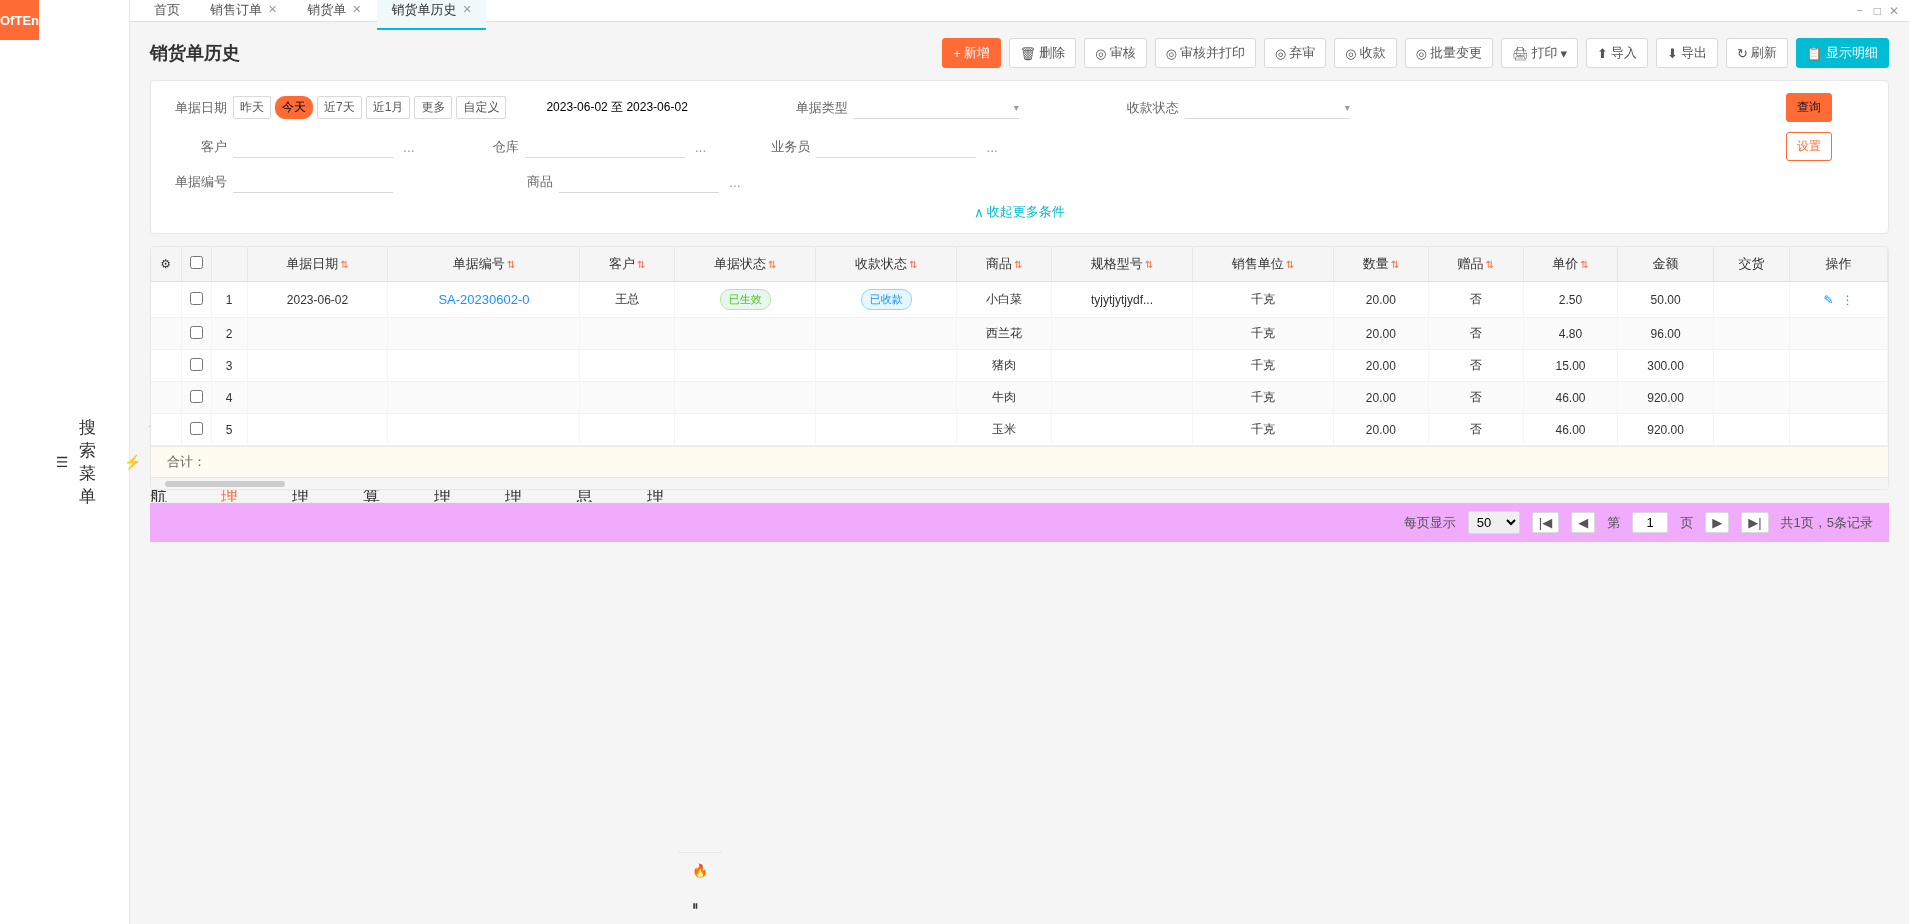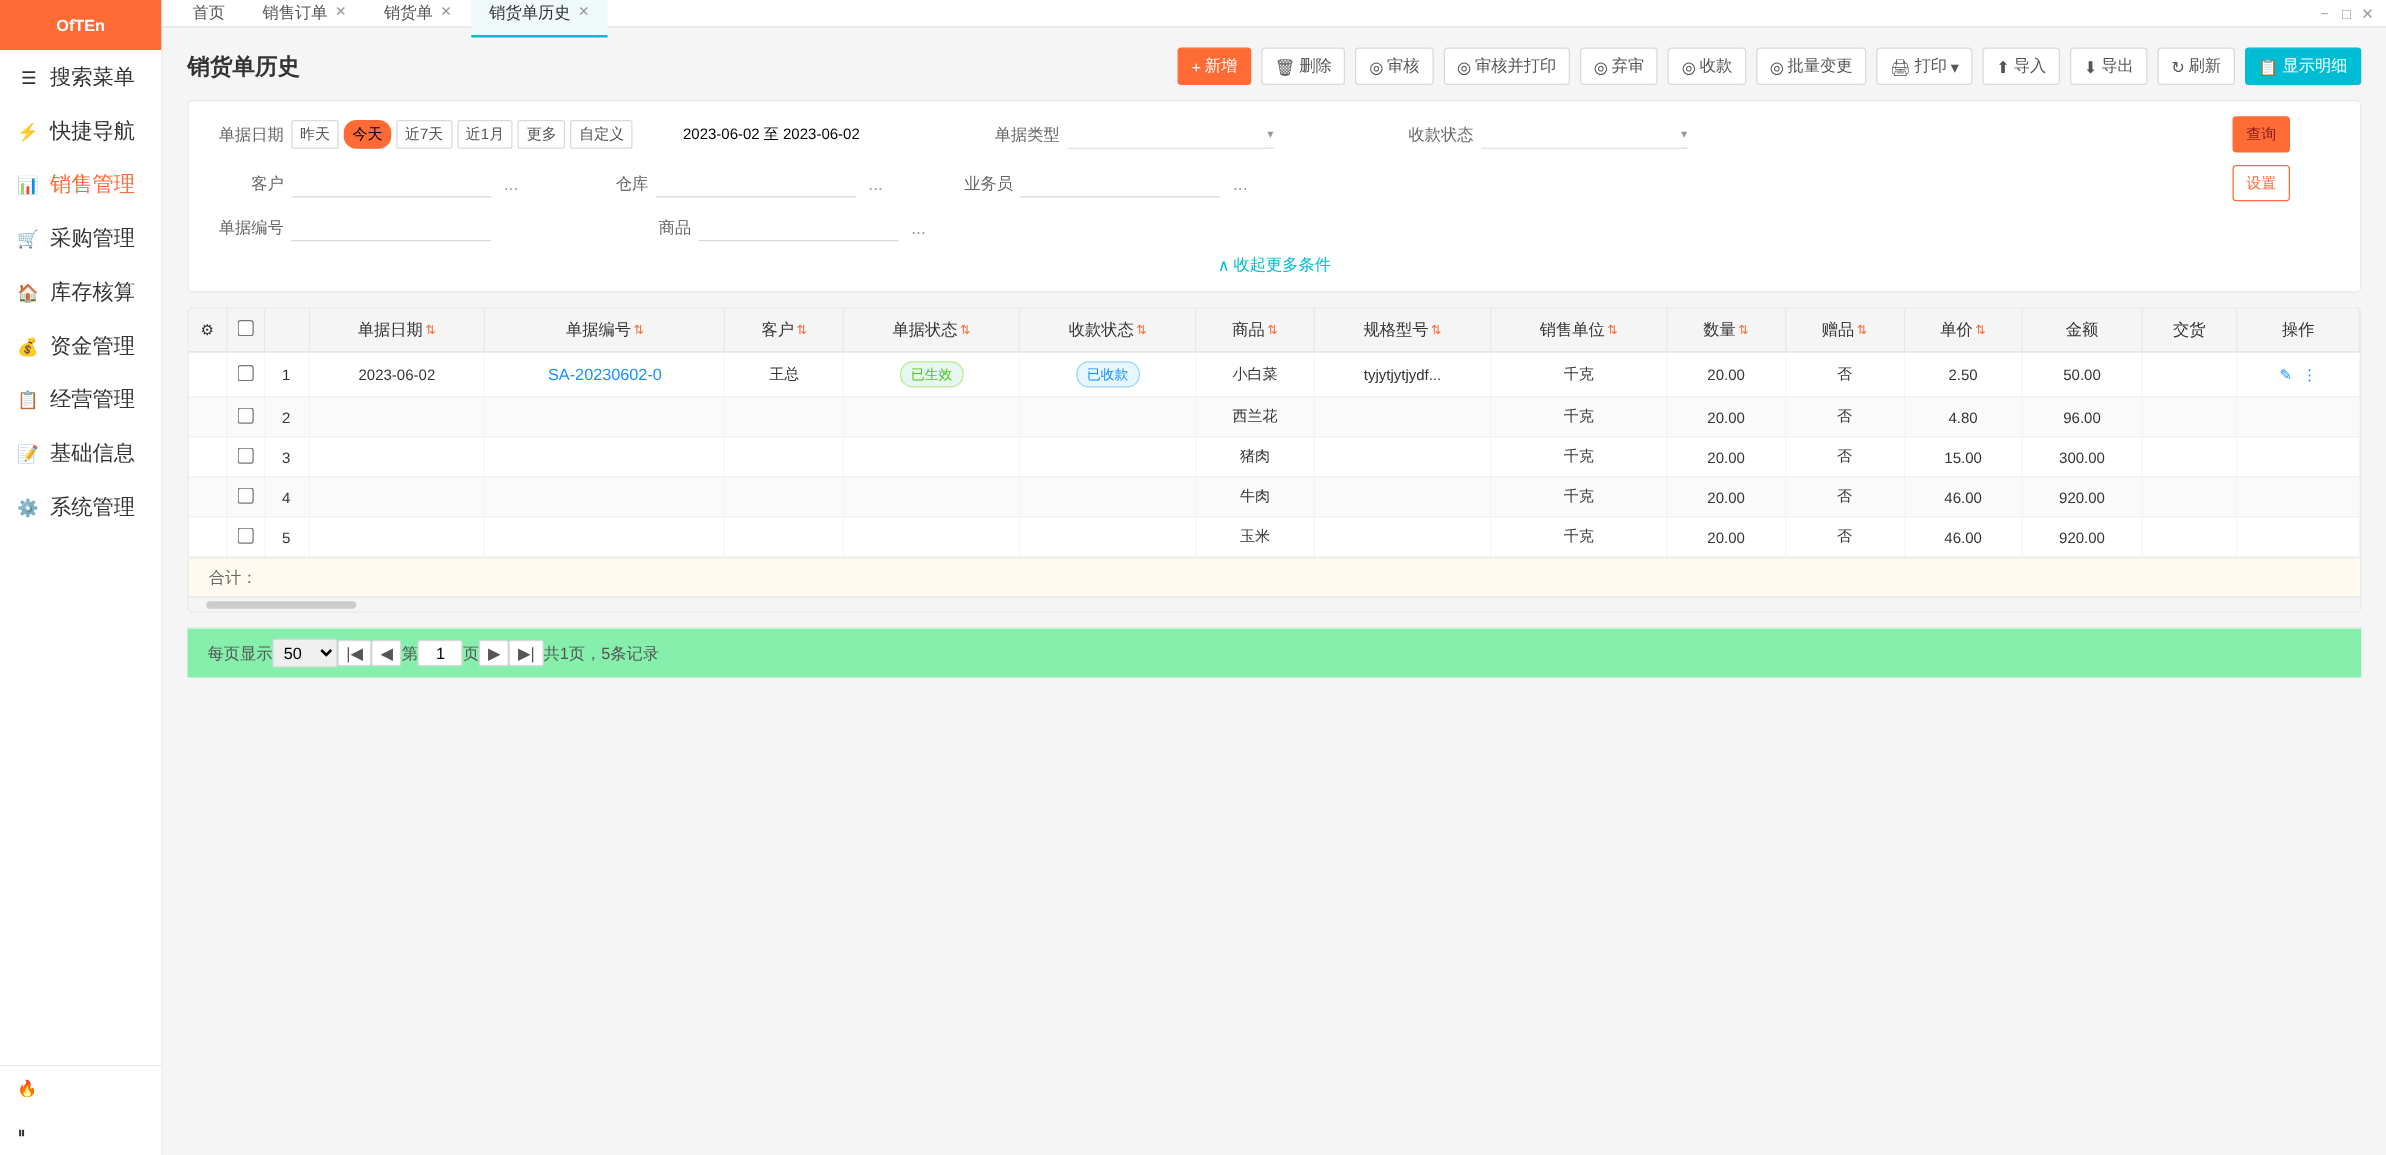--- a/index.html
+++ b/index.html
@@ -1,19 +1,19 @@
 <!DOCTYPE html>
 <html><head>
   <meta charset="utf-8">
   <style>
     * { box-sizing: border-box; margin: 0; padding: 0; font-family: 'Microsoft YaHei', Arial, sans-serif; font-size: 13px; }
     body { display: flex; height: 924px; overflow: hidden; background: #f5f5f5; }
 
     
-    .sidebar { width: 130px; background: #fff; border-right: 1px solid #e8e8e8; display: flex; flex-direction: column; height: 100%; }
+    .sidebar { width: 130px; background: #fff; border-right: 1px solid #e8e8e8; display: flex; height: 100%; }
     .sidebar-logo { height: 40px; background: #ff6b35; display: flex; align-items: center; justify-content: center; color: white; font-size: 14px; font-weight: bold; }
     .sidebar-item { display: flex; align-items: center; padding: 10px 14px; cursor: pointer; color: #333; gap: 8px; }
     .sidebar-item.active { color: #ff6b35; }
     .sidebar-icon { width: 18px; height: 18px; display: flex; align-items: center; justify-content: center; font-size: 14px; flex-shrink: 0; }
     .sidebar-label { font-size: 17px; }
     .sidebar-bottom { margin-top: auto; border-top: 1px solid #e8e8e8; }
 
     
     .main { flex: 1; display: flex; flex-direction: column; overflow: hidden; }
 
@@ -27,21 +27,21 @@
 
     
     .page-content { flex: 1; overflow-y: auto; padding: 16px 20px; display: flex; flex-direction: column; gap: 12px; }
 
     
     .page-header { display: flex; align-items: center; justify-content: space-between; }
     .page-title { font-size: 18px; font-weight: bold; color: #333; }
     .toolbar { display: flex; align-items: center; gap: 8px; flex-wrap: wrap; }
     .btn { display: flex; align-items: center; gap: 3px; padding: 5px 10px; border: 1px solid #d9d9d9; border-radius: 3px; cursor: pointer; background: #fff; color: #555; font-size: 12px; white-space: nowrap; }
     .btn-primary { background: #ff6b35; border-color: #ff6b35; color: white; }
-    .btn-orange { background: #ff6b35; border-color: #ff6b35; color: #7f1d1d; }
+    .btn-orange { background: #ff6b35; border-color: #ff6b35; color: #0f172a; }
     .btn-teal { background: #00bcd4; border-color: #00bcd4; color: white; }
 
     
     .filter-panel { background: #fff; border: 1px solid #e8e8e8; border-radius: 4px; padding: 12px 16px; }
     .filter-row { display: flex; align-items: center; gap: 0; margin-bottom: 10px; flex-wrap: wrap; }
     .filter-row:last-child { margin-bottom: 0; }
     .filter-item { display: flex; align-items: center; gap: 6px; margin-right: 40px; }
     .filter-label { color: #666; white-space: nowrap; min-width: 60px; text-align: right; }
     .filter-input { border: none; border-bottom: 1px solid #d9d9d9; padding: 3px 6px; width: 160px; outline: none; color: #333; }
     .filter-date-group { display: flex; align-items: center; gap: 4px; }
@@ -71,21 +71,21 @@
     .gear-col { width: 30px; }
     .checkbox-col { width: 30px; }
     .link-text { color: #1890ff; cursor: pointer; text-decoration: none; }
 
     
     .table-footer { background: #fffbf0; border-top: 1px solid #e8e8e8; padding: 6px 16px; display: flex; align-items: center; }
     .footer-label { color: #666; margin-right: 16px; }
     .footer-values { display: flex; gap: 0; width: 100%; }
 
     
-    .pagination { display: flex; align-items: center; padding: 8px 16px; background: #86efac; border-top: 1px solid #f0f0f0; gap: 0; font-size: 12px; color: #555; }
+    .pagination { display: flex; align-items: center; justify-content: flex-end; padding: 8px 16px; background: #f0abfc; border-top: 1px solid #f0f0f0; gap: 12px; font-size: 12px; color: #555; }
     .page-btn { padding: 2px 6px; border: 1px solid #d9d9d9; border-radius: 2px; cursor: pointer; background: #fff; color: #555; }
     .page-input { width: 36px; border: 1px solid #d9d9d9; border-radius: 2px; text-align: center; padding: 2px 4px; }
     .page-select { border: 1px solid #d9d9d9; border-radius: 2px; padding: 2px 4px; }
     .scrollbar-area { height: 12px; background: #f5f5f5; border-top: 1px solid #e8e8e8; display: flex; align-items: center; padding: 0 4px; }
     .scrollbar-thumb { height: 6px; width: 120px; background: #ccc; border-radius: 3px; margin-left: 10px; }
   </style>
 </head>
 <body>
 
 <div class="sidebar">

